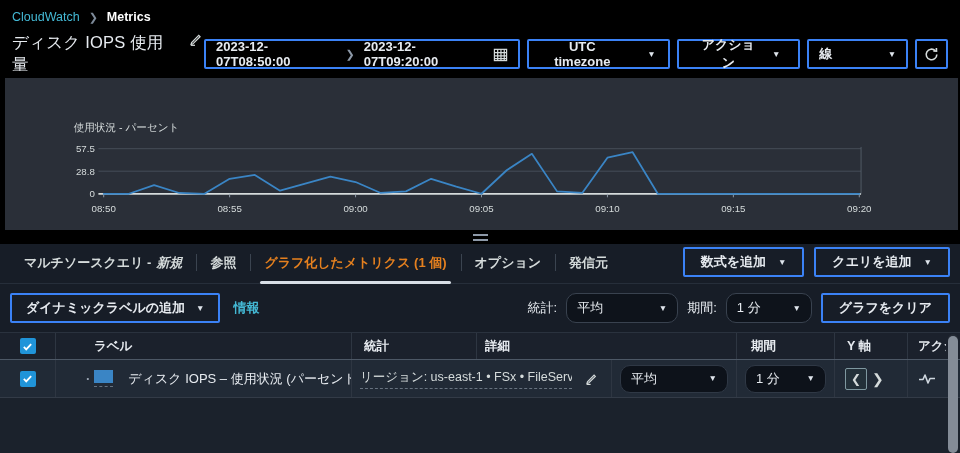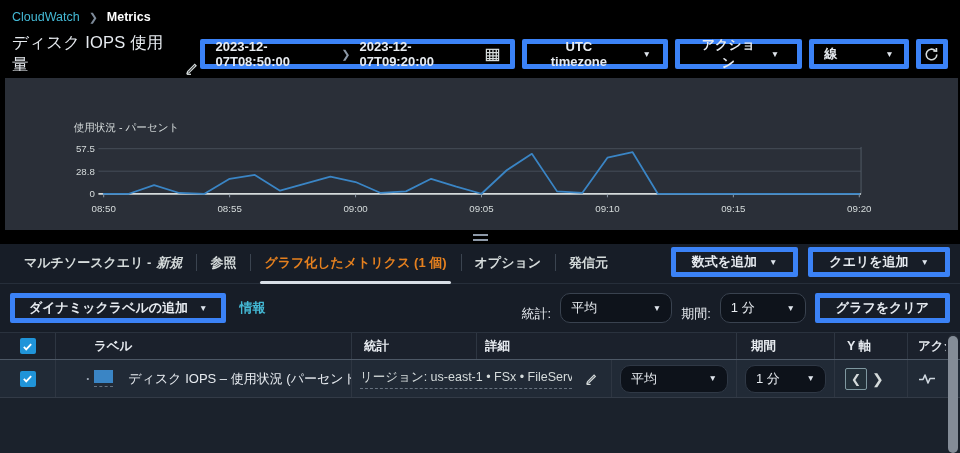--- a/index.html
+++ b/index.html
@@ -9,25 +9,25 @@
     font-family:"Liberation Sans","DejaVu Sans",sans-serif;
     color:#e7ebf0; background:#000000; display:flex; flex-direction:column;
   }
   
   .topbar { padding:10px 12px 0 12px; height:74px; flex:0 0 auto; }
   .breadcrumb { display:flex; align-items:center; gap:9px; font-size:12.5px; }
   .crumb-link { color:#44b9d5; text-decoration:none; cursor:pointer; }
   .crumb-sep { color:#7d8a99; font-size:11px; }
   .crumb-current { color:#ffffff; font-weight:700; }
   .titlerow { margin-top:8px; display:flex; justify-content:space-between; align-items:center; }
-  .page-title-wrap { display:flex; align-items:flex-end; gap:8px; }
+  .page-title-wrap { display:flex; align-items:flex-start; gap:8px; }
   .page-title { font-size:16.5px; font-weight:500; letter-spacing:.2px; }
   .controls { display:flex; align-items:center; gap:7px; }
   .box, .btn {
-    height:30px; border:5px solid #3b82f6; border-radius:2px; background:transparent;
+    height:30px; border:2px solid #3b82f6; border-radius:2px; background:transparent;
     color:#e7ebf0; font-weight:700; font-size:13px; display:flex; align-items:center;
     cursor:pointer; font-family:inherit;
   }
   .datebox { padding:0 10px; gap:9px; font-weight:700; }
   .range-sep { color:#8d99a8; font-size:11px; font-weight:700; }
   .tzbox { padding:0 12px; gap:24px; }
   .actbtn { padding:0 18px; gap:12px; }
   .typebox { width:104px; padding:0 10px; justify-content:space-between; }
   .iconbtn { width:34px; justify-content:center; }
   .caret { font-size:8.5px; color:#dfe5ec; line-height:1; }
@@ -46,21 +46,21 @@
   .tab:not(:first-child)::before { content:""; position:absolute; left:0; top:9px; height:17px; width:1px; background:#3b4450; }
   .tab .suffix { font-style:italic; margin-left:5px; }
   .tab.active { color:#e5801f; }
   .tab.active::after { content:""; position:absolute; left:10px; right:10px; bottom:-1px; height:3px; background:#d8dee6; border-radius:2px; }
   .tab-actions { display:flex; gap:10px; padding-bottom:6px; }
   .tab-actions .btn { padding:0 16px; gap:12px; }
   
   .toolbar { display:flex; align-items:center; padding:9px 10px; gap:13px; flex:0 0 auto; }
   .bigbtn { padding:0 14px; gap:11px; }
   .info-link { color:#44b9d5; font-weight:700; font-size:13px; cursor:pointer; text-decoration:none; }
-  .toolbar-right { margin-left:auto; display:flex; align-items:flex-end; gap:9px; }
+  .toolbar-right { margin-left:auto; display:flex; align-items:center; gap:9px; }
   .ctl-label { font-size:13px; color:#e7ebf0; }
   .select {
     background:#0e131b; border:1px solid #39424f; border-radius:10px; height:30px;
     display:flex; align-items:center; justify-content:space-between; padding:0 10px;
     font-size:13px; color:#e7ebf0; cursor:pointer; font-weight:400;
   }
   .sel-stat { width:112px; }
   .sel-period { width:86px; }
   .clearbtn { padding:0 16px; }
   

